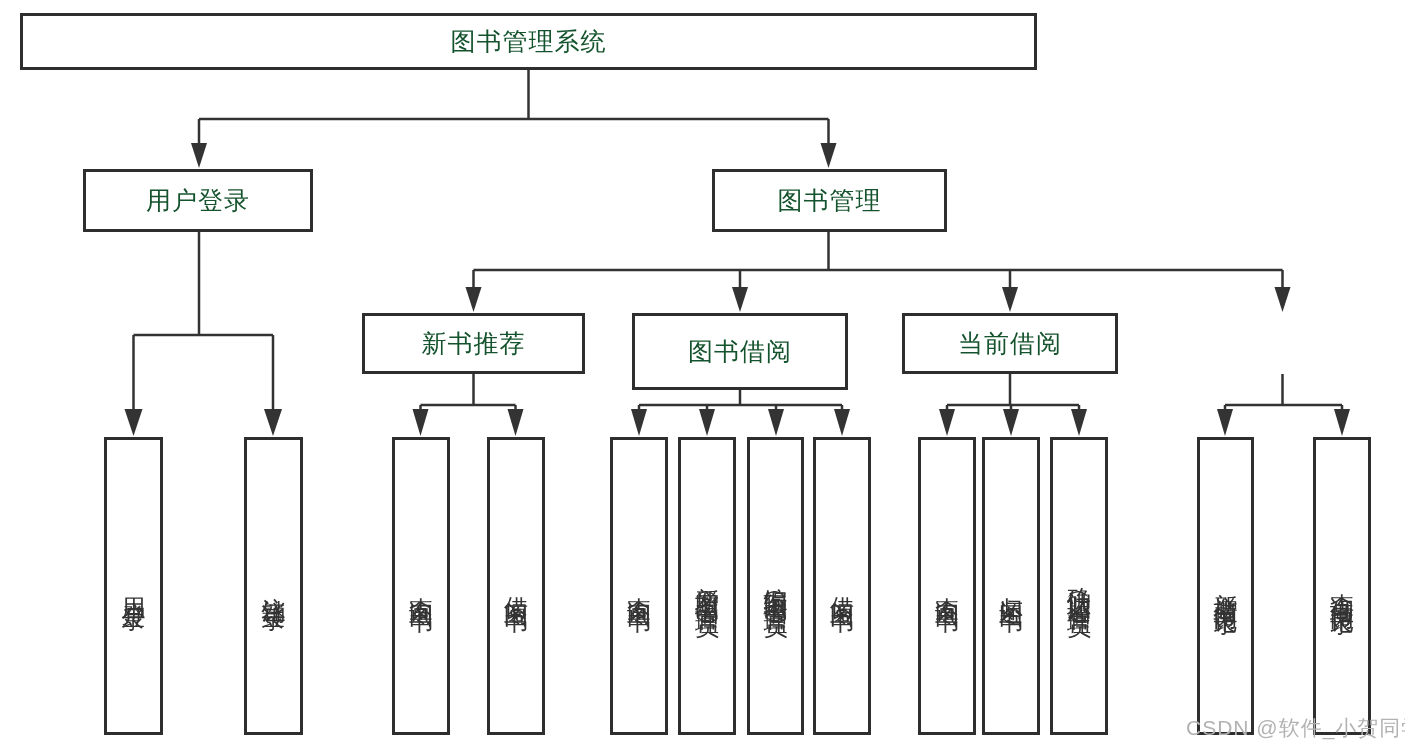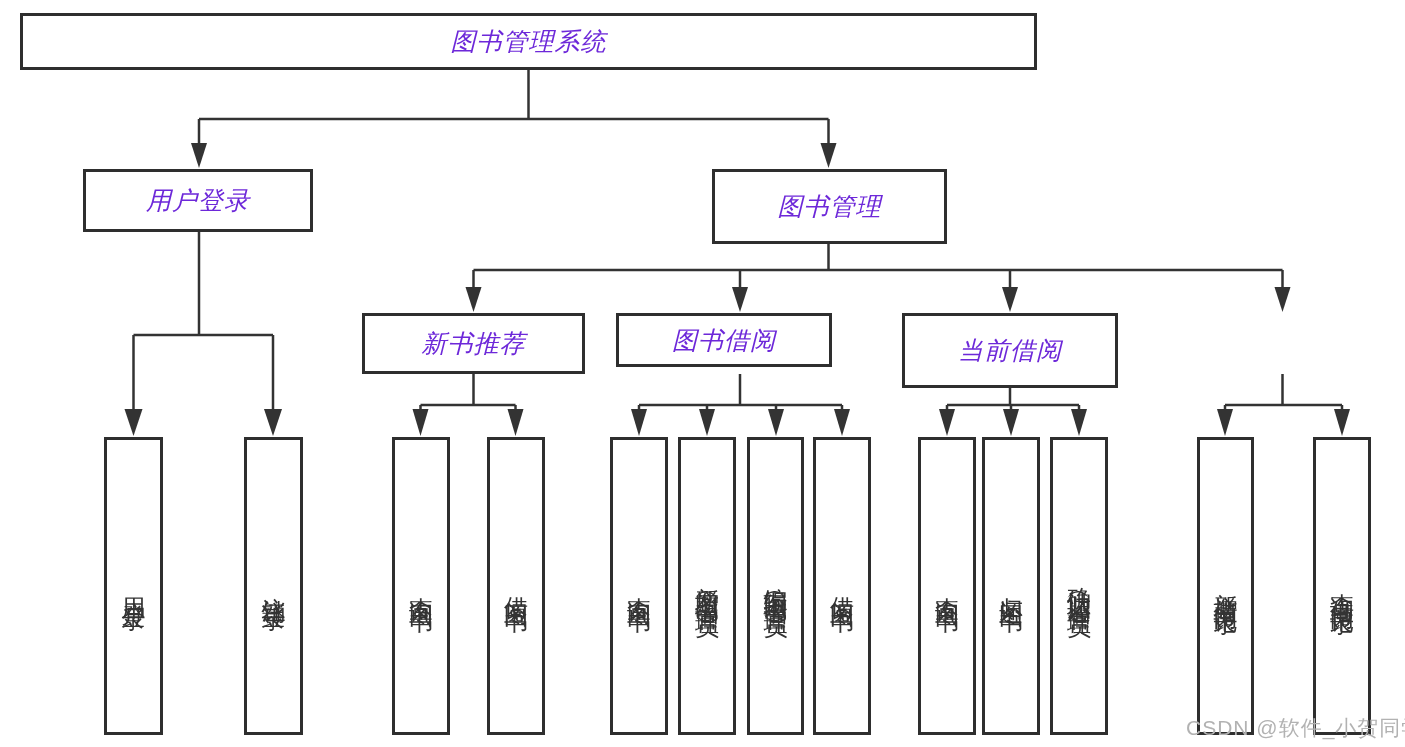--- a/index.html
+++ b/index.html
@@ -18,40 +18,39 @@
     position:absolute;
     box-sizing:border-box;
     border:3px solid #2e2e2e;
     background:#ffffff;
     display:flex;
     align-items:center;
     justify-content:center;
   }
   .hlabel {
     font-size:25px;
-    color:#6d28d9;
+    color:#14532d;
     letter-spacing:1px;
     white-space:nowrap;
-    font-style:italic;
   }
   .vlabel {
     writing-mode:vertical-rl;
     text-orientation:mixed;
     font-size:24px;
     letter-spacing:4px;
     color:#333333;
     white-space:nowrap;
   }
   
   .n-root        { left:20px;   top:13px;  width:1017px; height:57px; }
   .n-user-login  { left:83px;   top:169px; width:230px;  height:63px; }
-  .n-book-mgmt   { left:712px;  top:169px; width:235px;  height:75px; }
+  .n-book-mgmt   { left:712px;  top:169px; width:235px;  height:63px; }
   .n-recommend   { left:362px;  top:313px; width:223px;  height:61px;justify-content:center; }
-  .n-borrow      { left:616px;  top:313px; width:216px;  height:54px; }
-  .n-current     { left:902px;  top:313px; width:216px;  height:75px; }
+  .n-borrow      { left:632px;  top:313px; width:216px;  height:77px; }
+  .n-current     { left:902px;  top:313px; width:216px;  height:61px; }
   .n-records     { left:1172px; top:313px; width:221px;  height:61px; }
   .leaf          { top:437px;   height:298px; width:59px; }
   .l-login       { left:104px; }
   .l-logout      { left:244px; }
   .l-rec-query   { left:392px; width:58px; }
   .l-rec-borrow  { left:487px; width:58px; }
   .l-bor-query   { left:610px; width:58px; }
   .l-bor-add     { left:678px; width:58px; }
   .l-bor-edit    { left:747px; width:57px; }
   .l-bor-borrow  { left:813px; width:58px; }

